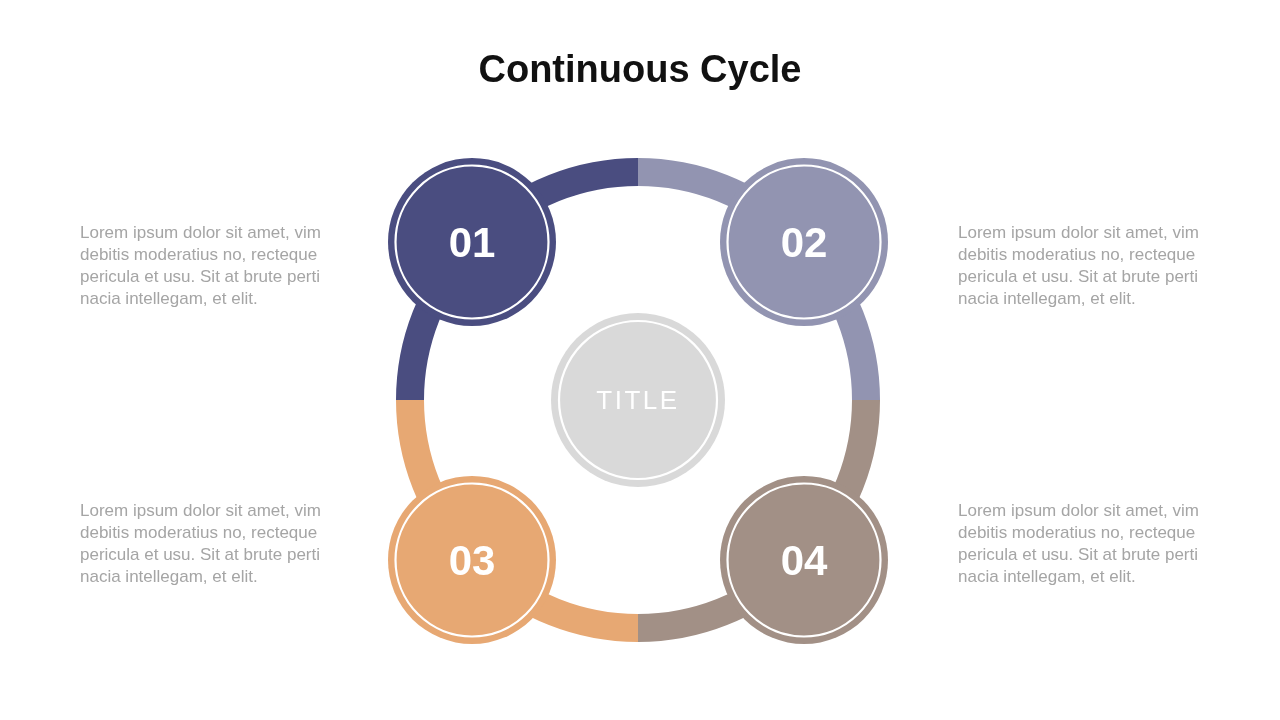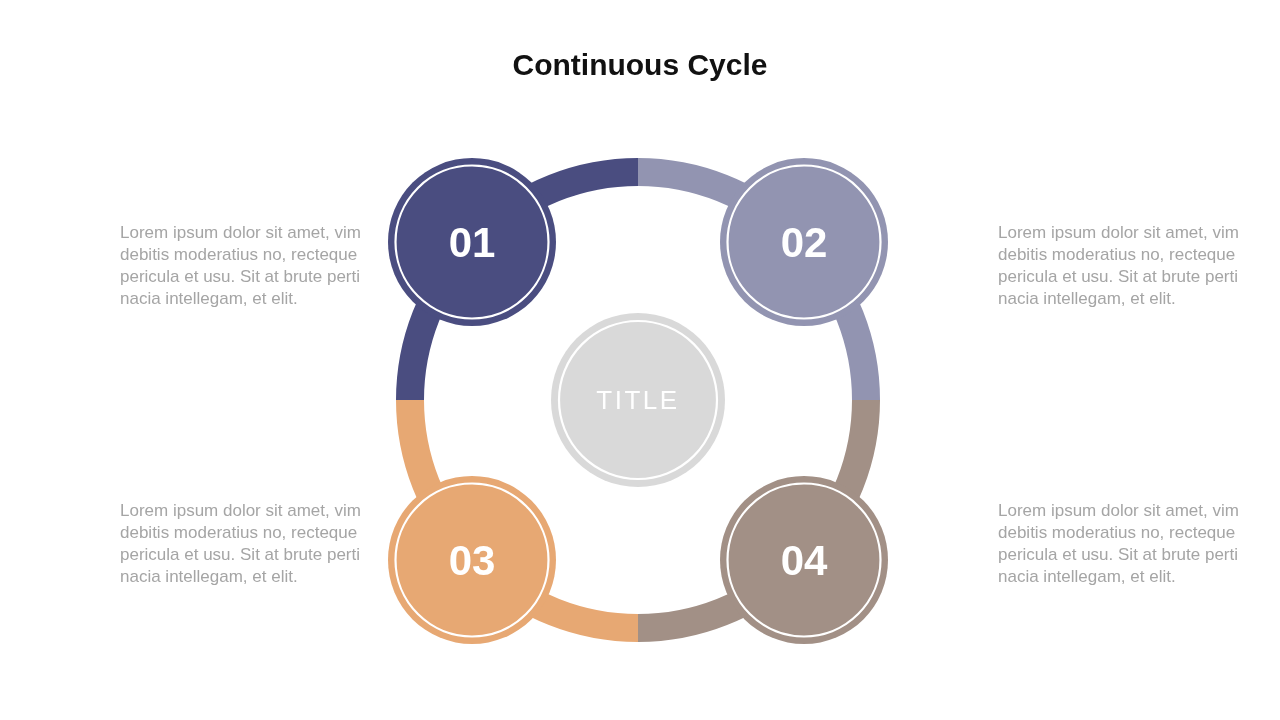--- a/index.html
+++ b/index.html
@@ -16,34 +16,33 @@
     width: 1280px;
     height: 720px;
     background: #ffffff;
   }
   .slide-title {
     position: absolute;
     top: 48px;
     left: 0;
     width: 100%;
     text-align: center;
-    font-size: 30px;
+    font-size: 38px;
     font-weight: 700;
     color: #111111;
     letter-spacing: 0px;
     margin: 0;
   }
   .desc {
     position: absolute;
     width: 272px;
     font-size: 17px;
     line-height: 22px;
     color: #a5a5a5;
     white-space: pre-line;
-    margin-left: 40px;
   }
   .desc-top-left    { left: 80px;  top: 222px; }
   .desc-top-right   { left: 958px; top: 222px; }
   .desc-bottom-left { left: 80px;  top: 500px; }
   .desc-bottom-right{ left: 958px; top: 500px; }
   .diagram-svg {
     position: absolute;
     left: 378px;
     top: 140px;
   }

